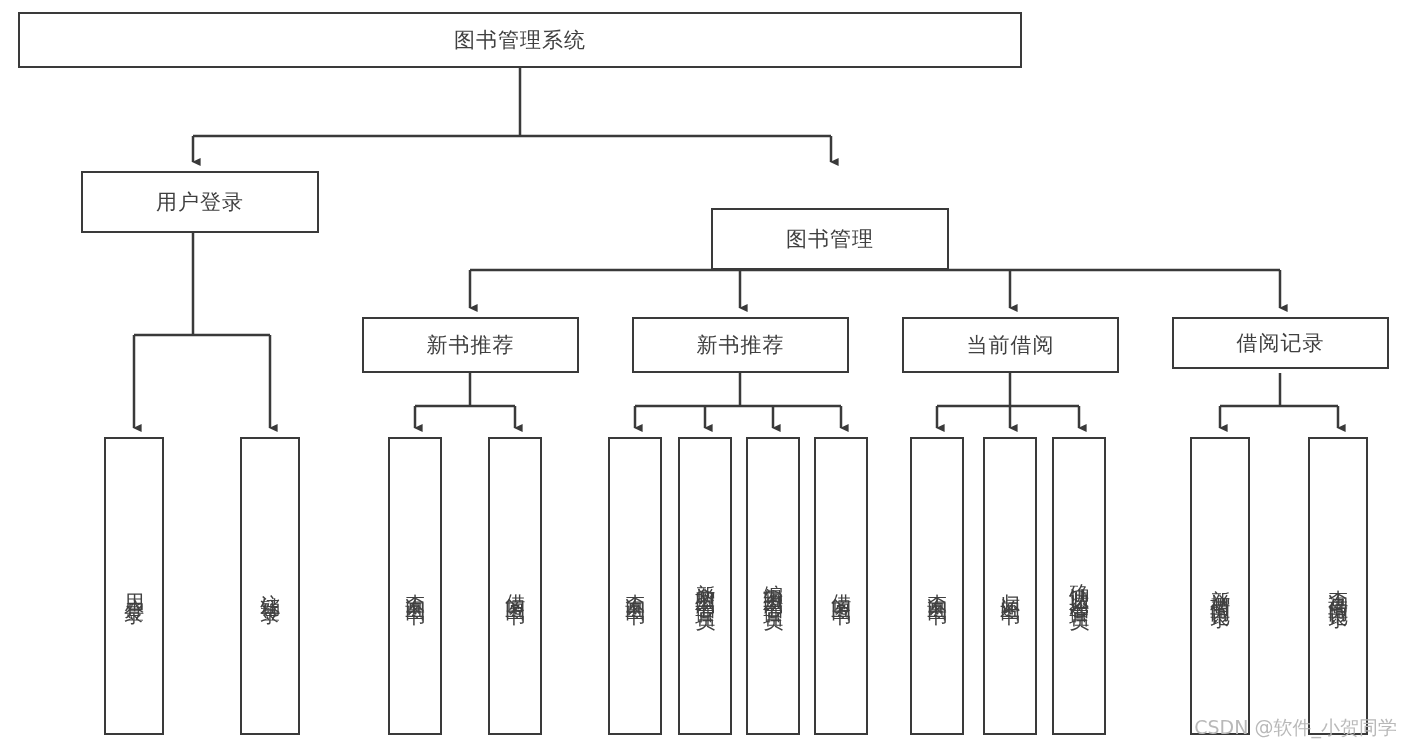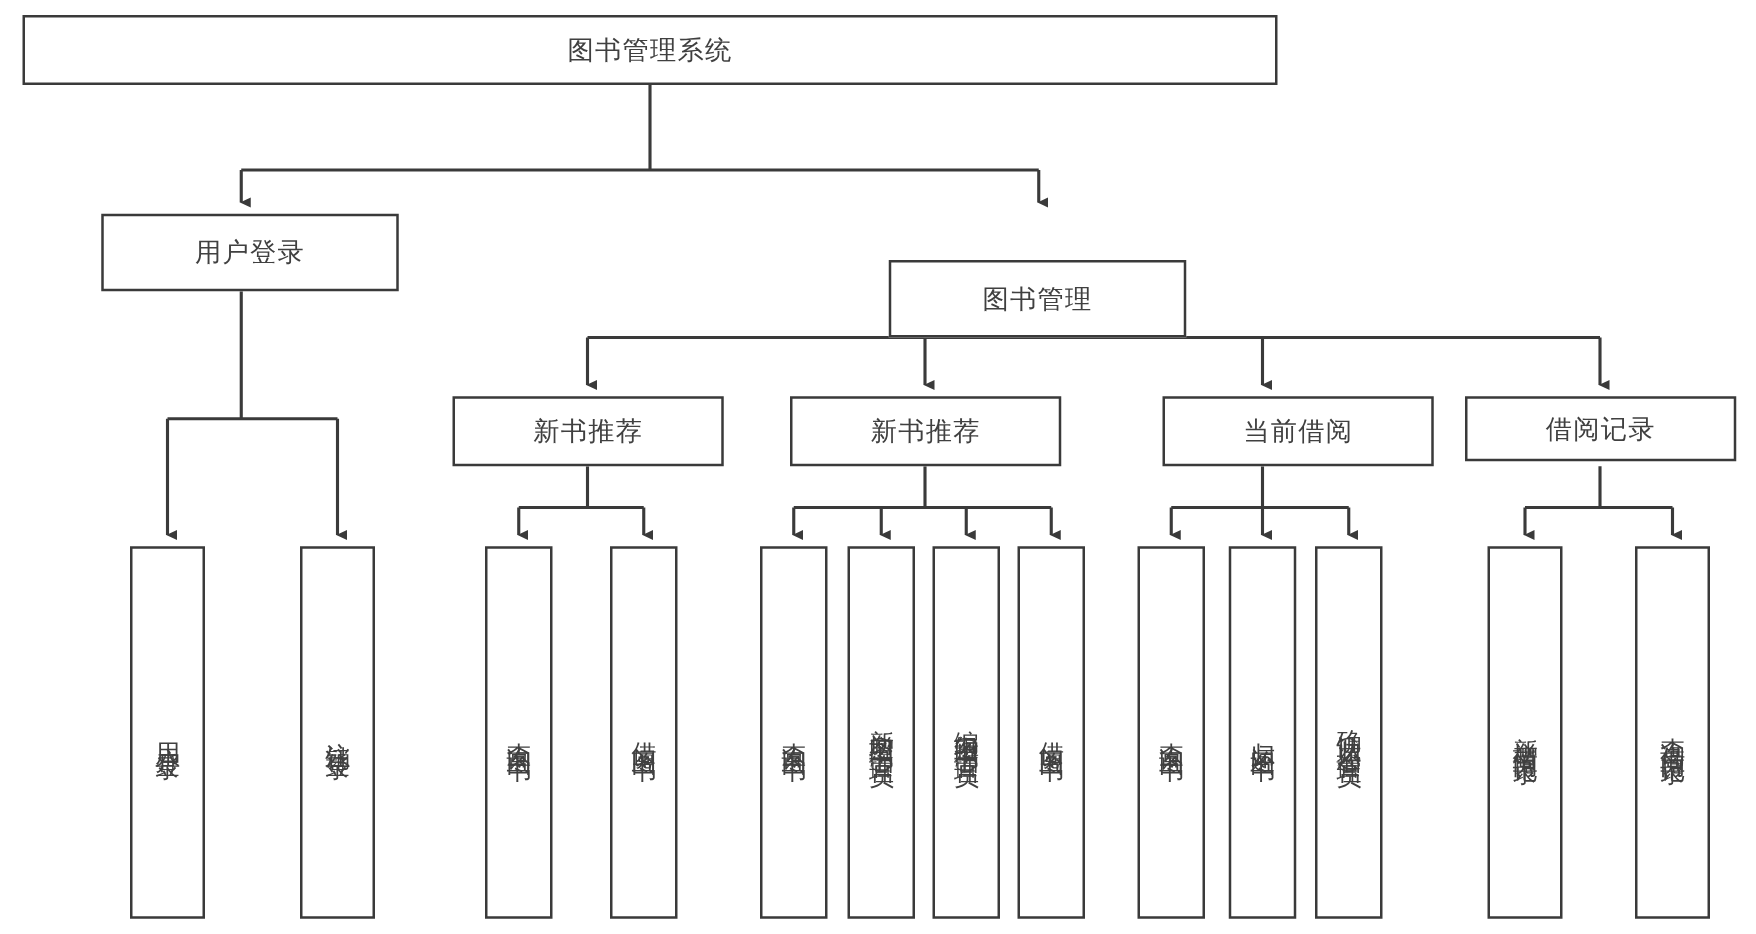--- a/index.html
+++ b/index.html
@@ -126,21 +126,21 @@
       </div>
       <div class="node" style="left: 711px; top: 171px; width: 238px; height: 62px; margin-top: 37px;">
         <span class="node-label">图书管理</span>
       </div>
       <div class="node" style="left: 362px; top: 317px; width: 217px; height: 56px;">
         <span class="node-label">新书推荐</span>
       </div>
       <div class="node" style="left: 632px; top: 317px; width: 217px; height: 56px;">
         <span class="node-label">新书推荐</span>
       </div>
-      <div class="node" style="left: 902px; top: 317px; width: 217px; height: 56px; margin-left: 28px;">
+      <div class="node" style="left: 902px; top: 317px; width: 217px; height: 56px;">
         <span class="node-label">当前借阅</span>
       </div>
       <div class="node" style="left: 1172px; top: 317px; width: 217px; height: 52px;">
         <span class="node-label">借阅记录</span>
       </div>
       <div class="node vertical leaf" style="left: 104px; top: 437px; width: 60px; height: 298px;">
         <span class="node-label">用户登录</span>
       </div>
       <div class="node vertical leaf" style="left: 240px; top: 437px; width: 60px; height: 298px;">
         <span class="node-label">注销登录</span>
@@ -173,13 +173,14 @@
         <span class="node-label">确认归还（管理员）</span>
       </div>
       <div class="node vertical leaf" style="left: 1190px; top: 437px; width: 60px; height: 298px;">
         <span class="node-label">新增借阅记录</span>
       </div>
       <div class="node vertical leaf" style="left: 1308px; top: 437px; width: 60px; height: 298px;">
         <span class="node-label">查询借阅记录</span>
       </div>
     </div>
 
+  <div id="watermark">CSDN @软件_小贺同学</div>
 </div>
 
 </body></html>

